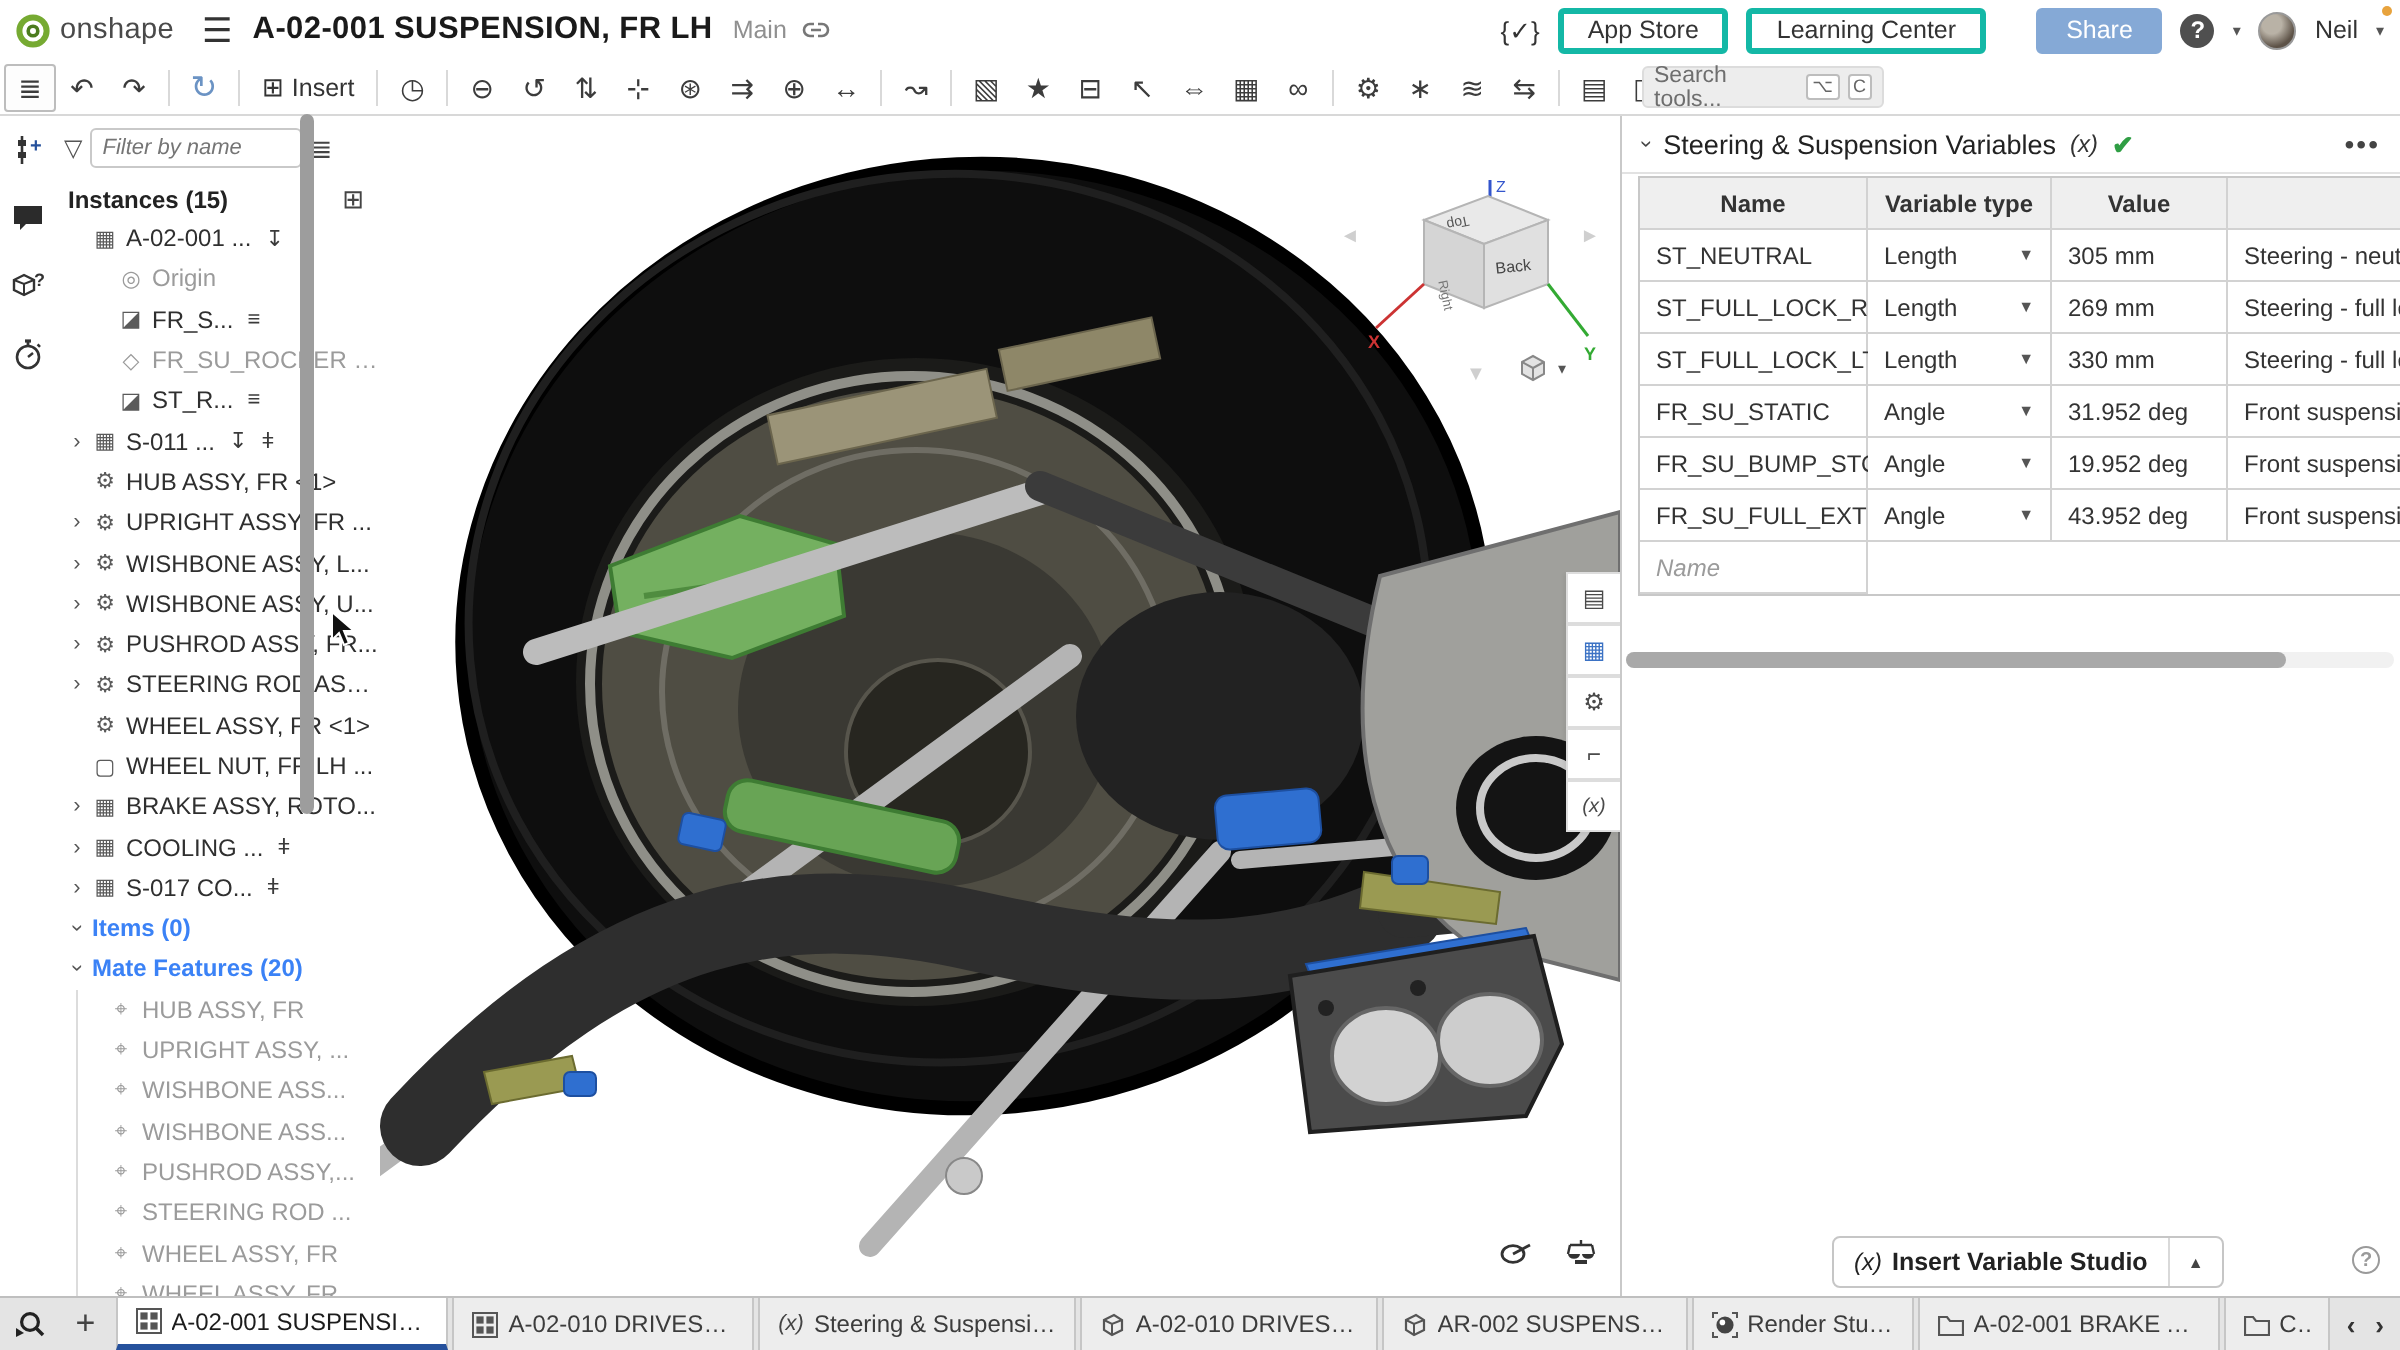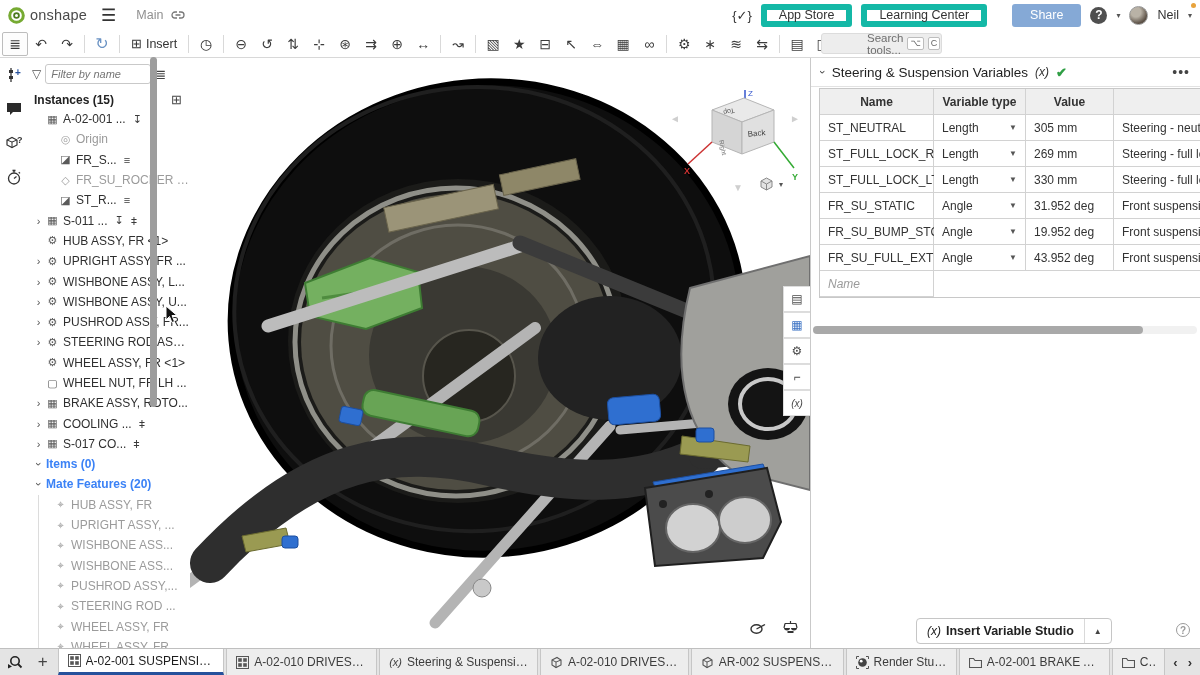--- a/index.html
+++ b/index.html
@@ -9,37 +9,37 @@
 
   
   #header { position:absolute; top:0; left:0; width:1200px; height:30px; background:#fff; display:flex; align-items:center; padding:0 8px;justify-content:space-between; }
   .logo-wrap { display:flex; align-items:center; gap:5px; }
   .logo-word { font-size:14.5px; color:#4a4a4a; letter-spacing:.2px; }
   .hamburger { font-size:17px; color:#333; margin:0 10px 0 14px; cursor:pointer; }
   .doc-title { font-size:15.5px; font-weight:bold; color:#1a1a1a; letter-spacing:.2px; }
   .workspace { font-size:12.5px; color:#909090; margin:0 8px 0 10px; }
   #header-right { margin-left:auto; display:flex; align-items:center; gap:9px; }
   .hdr-glyph { font-size:13px; color:#333; }
-  .hdr-btn { height:23px; padding:0 12px; background:#fff; border:6px solid #14b8a6; border-radius:3px; font-size:12.5px; color:#333; display:flex; align-items:center; cursor:pointer; }
+  .hdr-btn { height:23px; padding:0 12px; background:#fff; border:3px solid #14b8a6; border-radius:3px; font-size:12.5px; color:#333; display:flex; align-items:center; cursor:pointer; }
   .hdr-btn.share { background:#85a9d6; border-color:#85a9d6; color:#fff;margin-left:16px; }
   .help-circle { width:17px; height:17px; border-radius:50%; background:#4f4f4f; color:#fff; font-size:12px; font-weight:bold; display:flex; align-items:center; justify-content:center; }
   .caret { font-size:8px; color:#555; }
   .avatar { width:19px; height:19px; border-radius:50%; background:radial-gradient(circle at 35% 30%, #b9b2a6 0 30%, #5d5247 70%); border:1px solid #999; }
   .user-name { font-size:12.5px; color:#333; }
   .notif-dot { position:absolute; top:3px; right:4px; width:5px; height:5px; border-radius:50%; background:#e8a33d; }
 
   
   #toolbar { position:absolute; top:30px; left:0; width:1200px; height:28px; background:#fff; border-bottom:1px solid #d8d8d8; display:flex; align-items:center; padding-left:2px; }
   .tb-icon { height:24px; min-width:26px; display:flex; align-items:center; justify-content:center; font-size:14px; color:#3c3c3c; cursor:pointer; border:1px solid transparent; }
   .tb-icon.boxed { border:1px solid #bdbdbd; border-radius:2px; background:#fdfdfd; }
   .tb-icon.accent { color:#6b93c4; font-size:16px; }
   .tb-divider { width:1px; height:18px; background:#d9d9d9; margin:0 4px; }
   .tb-insert { display:flex; align-items:center; gap:4px; height:24px; padding:0 7px; font-size:12.5px; color:#333; cursor:pointer; }
   #search-tools { position:absolute; top:33px; left:821px; width:121px; height:21px; background:#ededed; border:1px solid #dcdcdc; border-radius:3px; display:flex; align-items:center; gap:4px; padding:0 5px; cursor:pointer; }
-  #search-tools .st-text { font-size:11.5px; color:#6e6e6e;margin-left:40px; }
+  #search-tools .st-text { font-size:11.5px; color:#6e6e6e; }
   .keycap { font-size:9px; color:#666; border:1px solid #bdbdbd; border-radius:2px; background:#fff; padding:0 2px; line-height:11px; }
 
   
   #left-strip { position:absolute; top:58px; left:0; width:28px; height:590px; background:#fff; display:flex; flex-direction:column; align-items:center; padding-top:8px; gap:16px; }
   .strip-icon { width:20px; height:18px; display:flex; align-items:center; justify-content:center; cursor:pointer; }
 
   
   #left-panel { position:absolute; top:58px; left:28px; width:162px; height:590px; background:#fff; overflow:hidden; }
   #filter-row { display:flex; align-items:center; gap:4px; padding:6px 4px 4px 4px; }
   .funnel { font-size:12px; color:#555; }
@@ -117,20 +117,21 @@
 
   <div id="header">
     <div class="logo-wrap">
       <svg width="17" height="17" viewBox="0 0 17 17">
           <circle cx="8.5" cy="8.5" r="6.8" fill="none" stroke="#76aa32" stroke-width="3"></circle>
           <circle cx="8.5" cy="8.5" r="2.4" fill="none" stroke="#4c7c1f" stroke-width="1.8"></circle>
         </svg>
       <span class="logo-word">onshape</span>
     </div>
     <span class="hamburger">☰</span>
+    <span class="doc-title">A-02-001 SUSPENSION, FR LH</span>
     <span class="workspace">Main</span>
     <svg width="14" height="8" viewBox="0 0 14 8">
         <path d="M6,1 H4 a3,3 0 0 0 0,6 h2 M8,1 h2 a3,3 0 0 1 0,6 H8 M4.5,4 h5" stroke="#777" fill="none" stroke-width="1.3"></path>
       </svg>
     <div id="header-right">
       <span class="hdr-glyph">{✓}</span>
       <button class="hdr-btn">App Store</button>
       <button class="hdr-btn">Learning Center</button>
       <button class="hdr-btn share">Share</button>
       <span class="help-circle">?</span>

